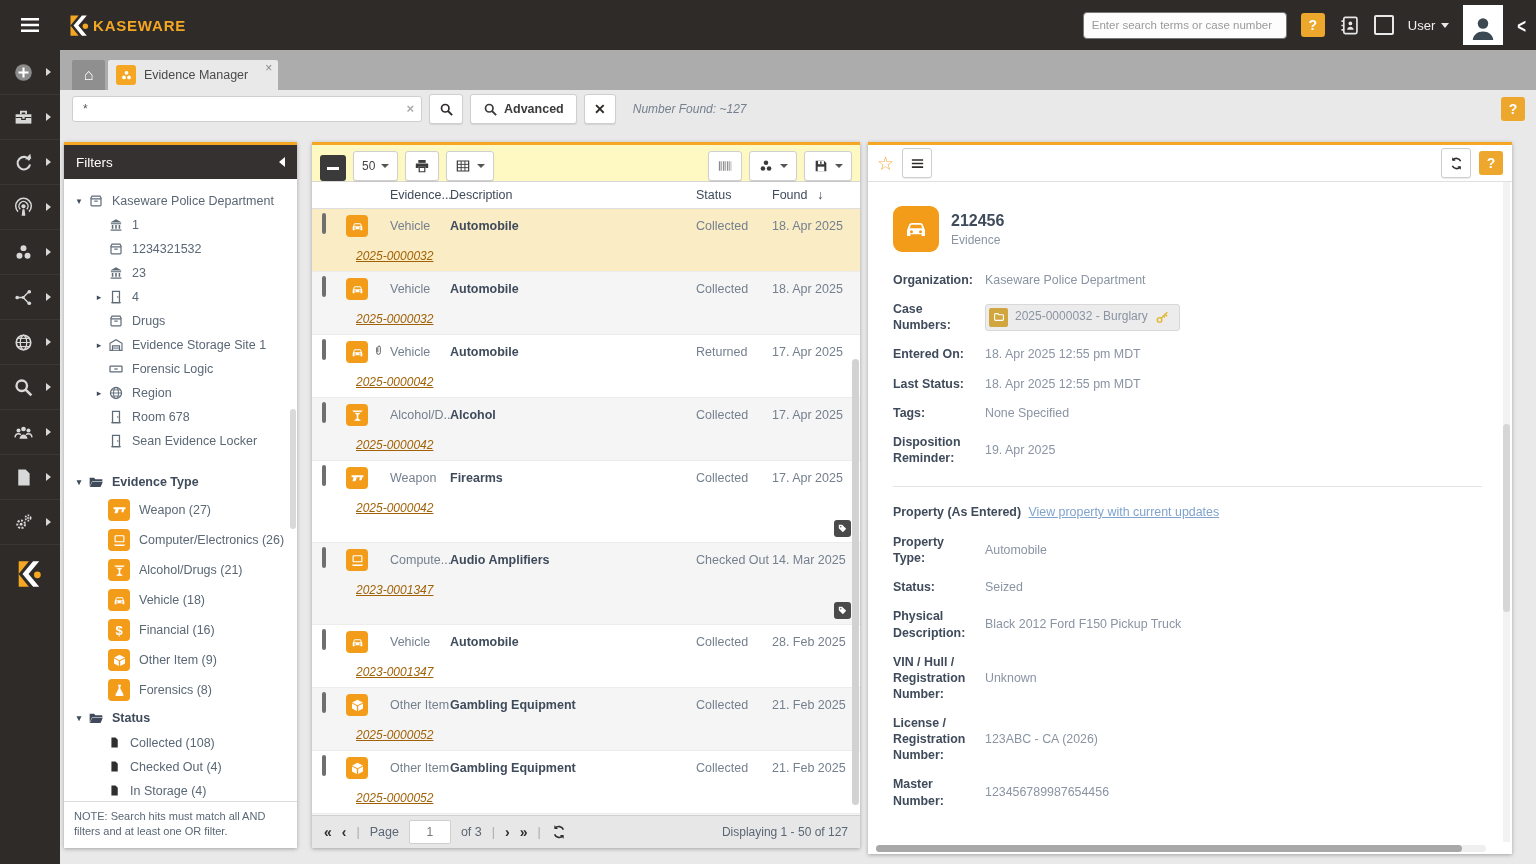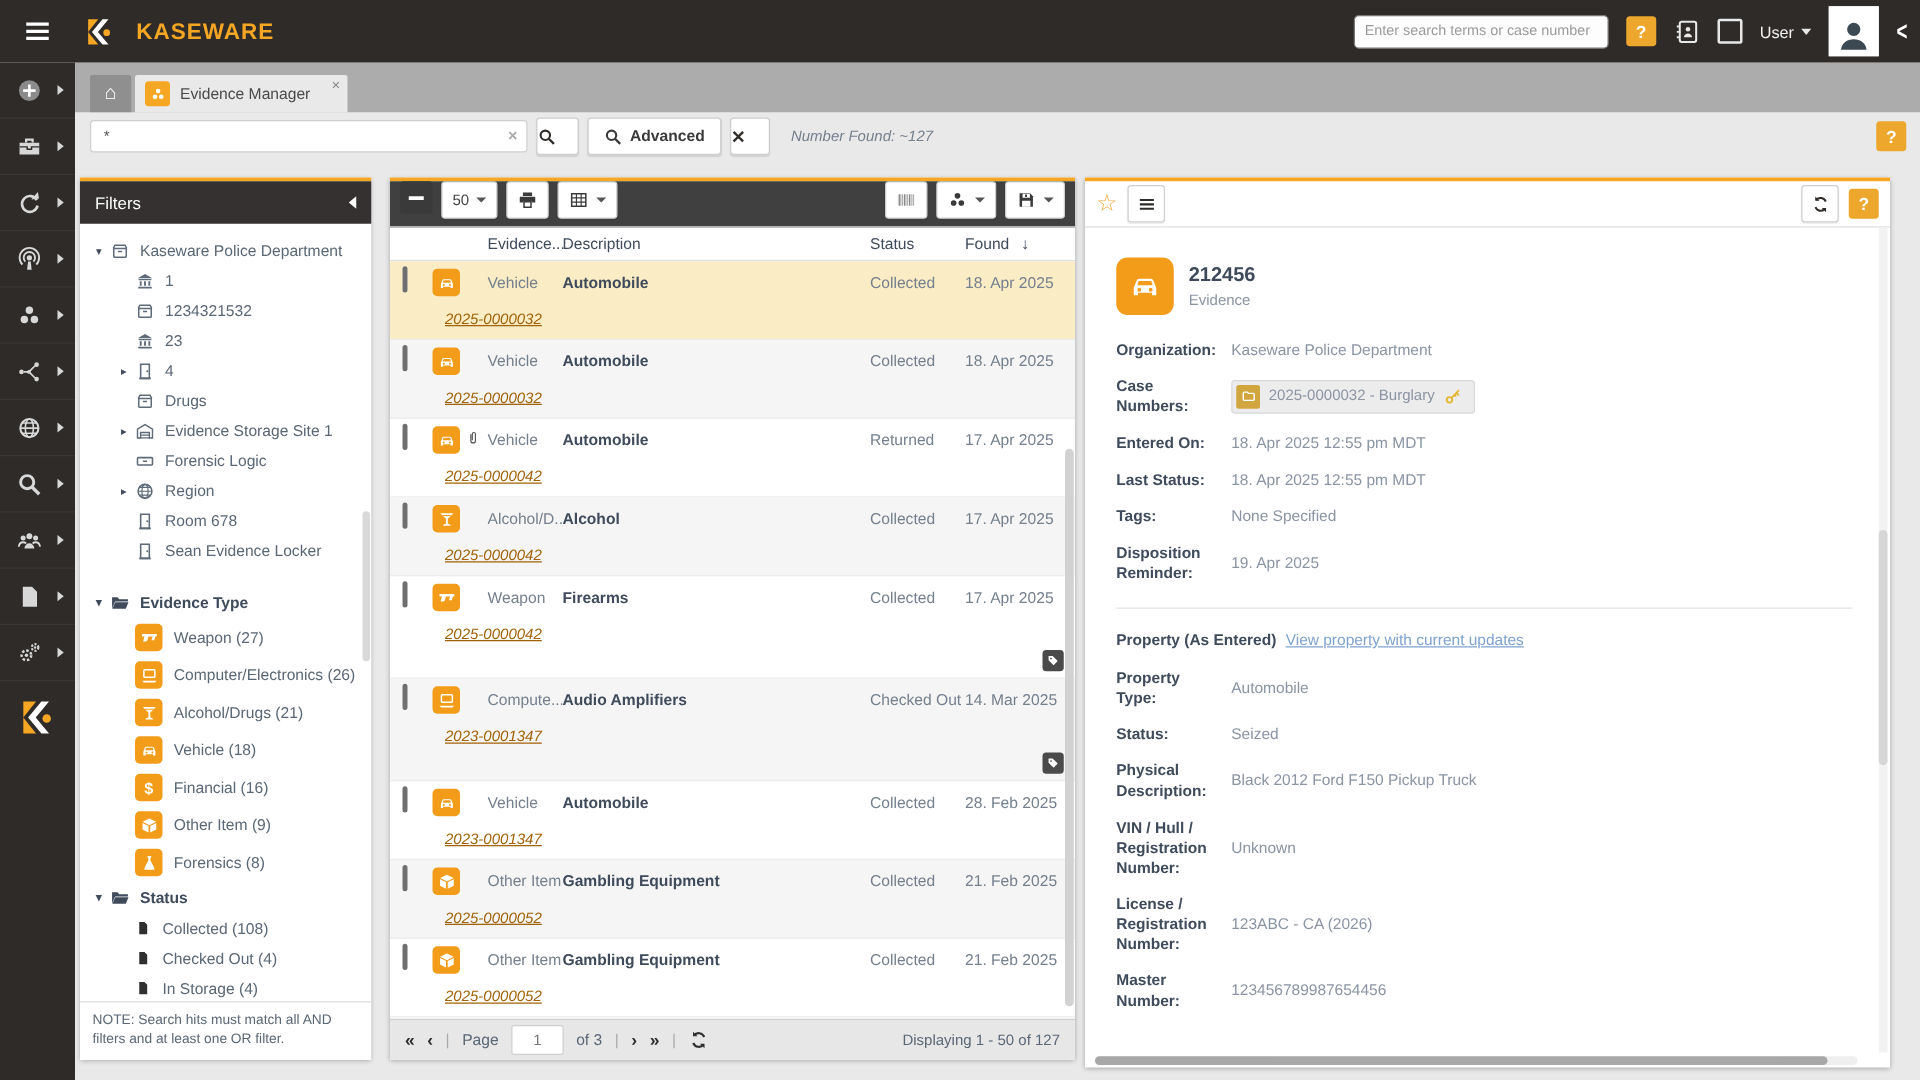--- a/index.html
+++ b/index.html
@@ -5,21 +5,21 @@
   html,body{margin:0;padding:0;}
   body{width:1536px;height:864px;position:relative;overflow:hidden;background:#e9e9e9;
        font-family:"Liberation Sans",sans-serif;-webkit-font-smoothing:antialiased;}
   svg{display:block}
   
   .topbar{position:absolute;top:0;left:0;right:0;height:50px;background:#2e2b29;display:flex;align-items:center;z-index:10}
   .hamb{width:60px;height:50px;display:flex;align-items:center;justify-content:center;color:#fff;cursor:pointer}
   .hamb svg{width:24px;height:24px}
   .brand{display:flex;align-items:center;margin-left:6px}
   .brand .mark{width:27px;height:27px}
-  .brand .bname{color:#f5a623;font-weight:bold;font-size:18px;letter-spacing:.8px;margin-left:16px}
+  .brand .bname{color:#f5a623;font-weight:bold;font-size:15px;letter-spacing:.8px;margin-left:0}
   .top-right{margin-left:auto;display:flex;align-items:center;gap:14px;padding-right:10px}
   .top-search{width:186px;height:25px;border:1px solid #777;border-radius:4px;background:#fdfdfd;
       font-size:11.5px;color:#555;padding:0 8px;font-family:"Liberation Sans",sans-serif}
   .top-search::placeholder{color:#9a9a9a}
   .helpbtn{width:24px;height:24px;background:#eca72c;border-radius:3px;color:#fff;font-weight:bold;
       font-size:14px;display:flex;align-items:center;justify-content:center;cursor:pointer}
   .tb-ic{color:#e8e8e8;width:21px;height:21px}
   .sq-ic{width:16px;height:16px;border:2px solid #e8e8e8;border-radius:2px}
   .userlbl{color:#f0f0f0;font-size:13px;display:flex;align-items:center;gap:6px}
   .cdn{width:0;height:0;border-top:5px solid #e8e8e8;border-left:4.5px solid transparent;border-right:4.5px solid transparent}
@@ -44,21 +44,21 @@
   .tab-ic{width:20px;height:20px;background:#f5a623;border-radius:3px;display:flex;align-items:center;justify-content:center;margin-right:8px;color:#fff}
   .tab-ic svg{width:13px;height:13px}
   .tab-label{font-size:12.5px;color:#4a4a4a}
   .tab-close{position:absolute;top:1px;right:6px;font-size:12px;color:#888;cursor:pointer}
   .searchrow{position:absolute;left:60px;top:90px;right:0;height:38px;background:#e9e9e9;display:flex;align-items:center;padding-left:12px;gap:7px}
   .sq-wrap{position:relative;width:350px}
   .sq-input{width:100%;height:26px;border:1px solid #cfcfcf;border-radius:3px;background:#fff;font-size:12px;color:#555;
       padding:0 26px 0 10px;box-sizing:border-box;font-family:"Liberation Sans",sans-serif}
   .sq-clear{position:absolute;right:8px;top:5px;color:#aaa;font-size:13px;font-weight:bold;cursor:pointer}
   .wbtn{background:#fff;border:1px solid #cfcfcf;border-radius:3px;height:28px;display:flex;align-items:center;
-      box-shadow:0 1px 1px rgba(0,0,0,.1);cursor:pointer;color:#2e2b29}
+      justify-content:center;box-shadow:0 1px 1px rgba(0,0,0,.1);cursor:pointer;color:#2e2b29}
   .wbtn svg{width:15px;height:15px}
   .btn-sq{width:32px}
   .btn-adv{padding:0 12px;gap:7px;font-size:12.5px;color:#3a3a3a;font-weight:bold}
   .btn-x{width:30px;font-weight:bold;font-size:14px}
   .results{font-style:italic;color:#75808e;font-size:12px;margin-left:10px}
   .sr-help{margin-left:auto;margin-right:11px}
   
   .panel{position:absolute;background:#fff;border-top:3px solid #f5a623;box-shadow:0 1px 4px rgba(0,0,0,.3)}
   
   #filters-panel{left:64px;top:142px;width:233px;bottom:16px;display:flex;flex-direction:column}
@@ -77,21 +77,21 @@
   .ebox{width:22px;height:22px;border-radius:4px;background:#f39c1a;color:#fff;display:flex;align-items:center;
       justify-content:center;margin-right:9px;flex:0 0 22px;font-weight:bold;font-size:13px}
   .ebox svg{width:15px;height:15px}
   .status-item{display:flex;align-items:center;height:24px;padding-left:44px;font-size:12.5px;color:#5a6775;cursor:pointer}
   .sicon{width:14px;height:16px;margin-right:8px;color:#2f2f2f;flex:0 0 14px}
   .sicon svg{width:13px;height:15px}
   .fnote{border-top:1px solid #ddd;padding:7px 10px 9px;font-size:11px;color:#5a6775;line-height:1.35;flex:0 0 auto}
   .f-vscroll{position:absolute;right:1px;top:230px;width:6px;height:120px;background:#d9d9d9;border-radius:3px}
   
   #table-panel{left:312px;top:142px;width:548px;bottom:16px;display:flex;flex-direction:column}
-  .t-toolbar{height:36px;background:#404040;display:flex;align-items:flex-start;padding:0 8px;border-bottom:1px solid #d8d8d8;flex:0 0 auto;gap:7px}
+  .t-toolbar{height:36px;background:#fef9c3;display:flex;align-items:flex-end;padding:0 8px;border-bottom:1px solid #d8d8d8;flex:0 0 auto;gap:7px}
   .dk-btn{width:26px;height:26px;background:#3a3a3a;border-radius:3px;display:flex;align-items:center;justify-content:center;cursor:pointer}
   .dk-btn .bar{width:12px;height:3px;background:#fff}
   .tb-btn{background:#fff;border:1px solid #cfcfcf;border-radius:3px;height:28px;display:flex;align-items:center;
       justify-content:center;gap:6px;cursor:pointer;color:#3a3a3a;box-shadow:0 1px 1px rgba(0,0,0,.08);padding:0 8px}
   .tb-btn svg{width:16px;height:16px}
   .tb-btn .num{font-size:12px;color:#444}
   .cd{width:0;height:0;border-top:4px solid #555;border-left:4px solid transparent;border-right:4px solid transparent}
   .t-spacer{flex:1}
   .t-head{height:26px;display:flex;align-items:center;border-bottom:1px solid #dedede;font-size:12.5px;color:#3f4b5b;flex:0 0 auto}
   .c-check{width:34px;flex:0 0 34px}.c-icon{width:44px;flex:0 0 44px}.c-type{width:60px;flex:0 0 60px}

